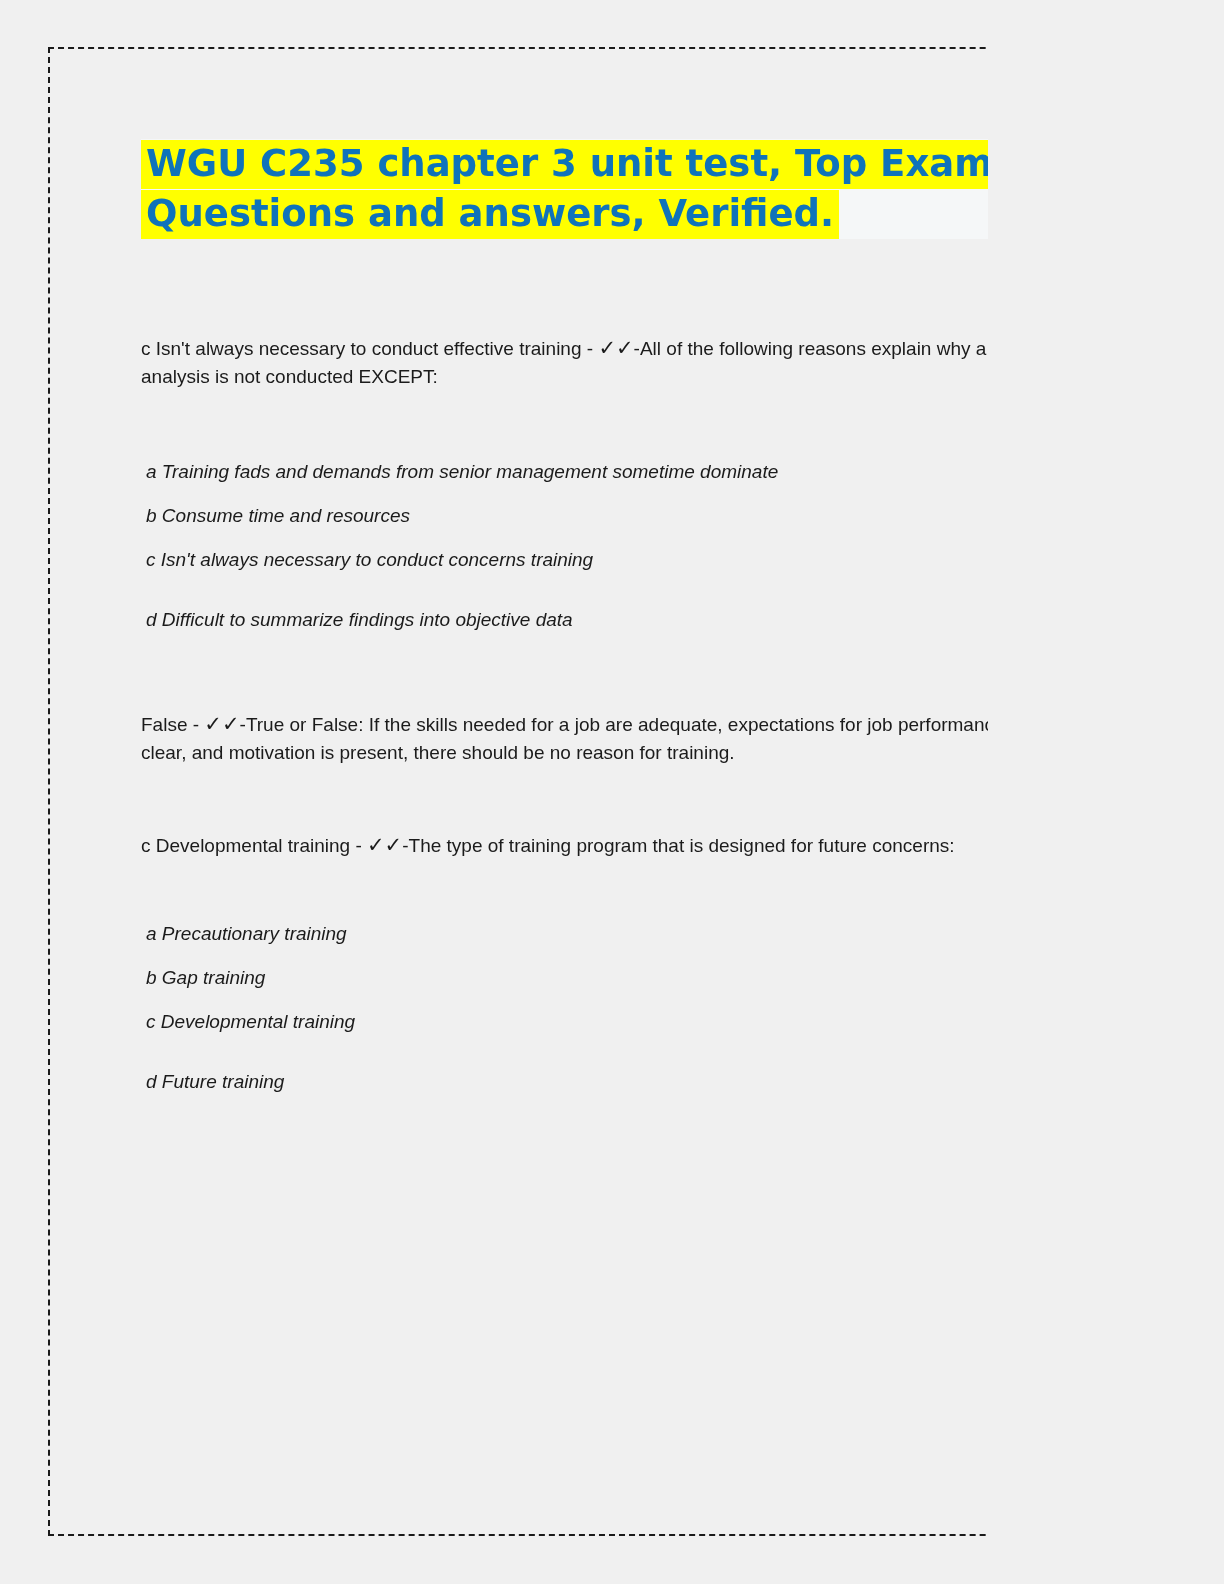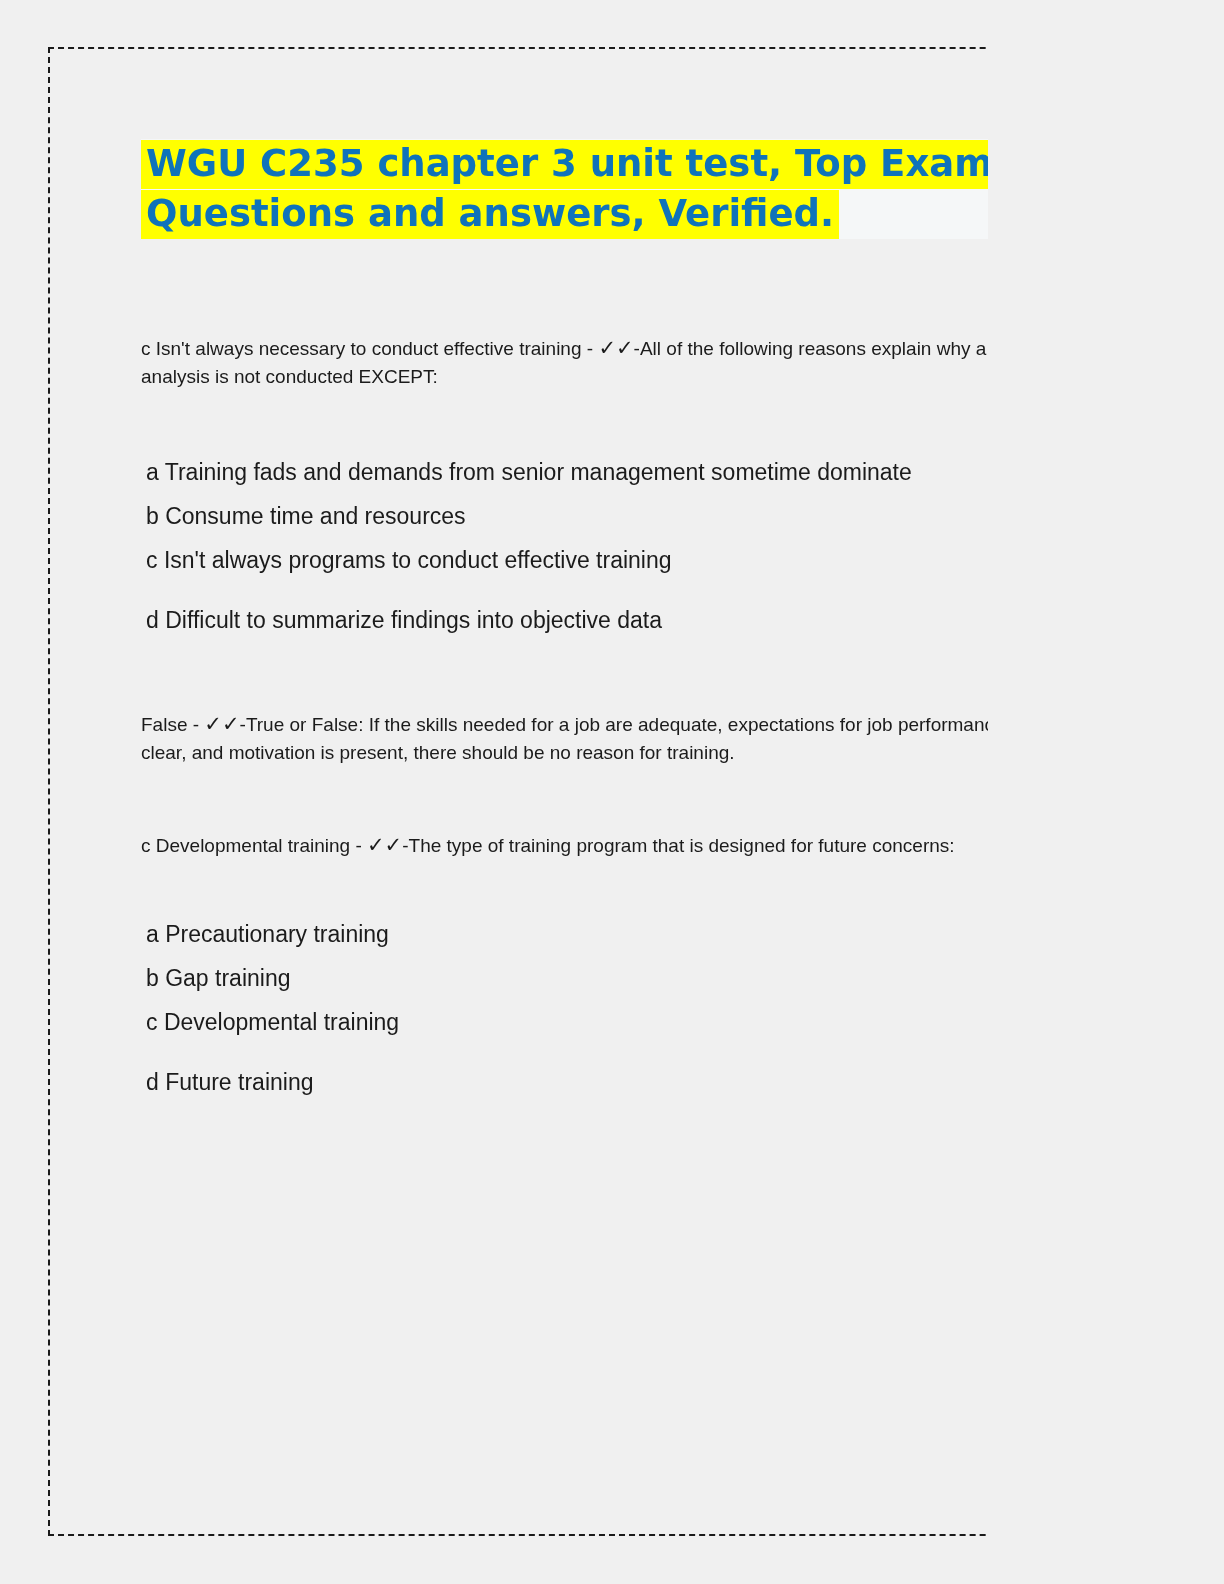--- a/index.html
+++ b/index.html
@@ -71,43 +71,44 @@
     font-weight:bold;
     font-size:21px;
   }
   .opts{margin:0;padding:0;}
   .opts.o1{margin-top:67px;}
   .opts.o3{margin-top:60px;}
   .opts.o4{margin-top:73px;}
   .opt{
     margin:0 0 16px 0;
     padding-left:5px;
-    font-size:23px;
+    font-size:19px;
     line-height:28px;
     color:var(--body-text);
+    font-style:italic;
   }
   .opt:last-child{margin-bottom:0;margin-top:32px;}
 </style>
 </head>
 <body>
 
 <div id="screen">
   <div class="page">
 
     <div class="title-wrap">
       <h1 class="title"><span class="hl">WGU C235 chapter 3 unit test, Top Exam Questions and answers, Verified.</span></h1>
     </div>
 
     <div class="body-col">
 
       <p class="q q1"><span>c Isn't always necessary to conduct effective training - </span><span class="check">✓✓</span><span>-All of the following reasons explain why a needs analysis is not conducted EXCEPT:</span></p>
       <div class="opts o1">
         <p class="opt">a Training fads and demands from senior management sometime dominate</p>
         <p class="opt">b Consume time and resources</p>
-        <p class="opt">c Isn't always programs to conduct effective training</p>
+        <p class="opt">c Isn't always necessary to conduct concerns training</p>
         <p class="opt">d Difficult to summarize findings into objective data</p>
       </div>
 
       <p class="q q2"><span>False - </span><span class="check">✓✓</span><span>-True or False: If the skills needed for a job are adequate, expectations for job performance are clear, and motivation is present, there should be no reason for training.</span></p>
 
       <p class="q q3"><span>c Developmental training - </span><span class="check">✓✓</span><span>-The type of training program that is designed for future concerns:</span></p>
       <div class="opts o3">
         <p class="opt">a Precautionary training</p>
         <p class="opt">b Gap training</p>
         <p class="opt">c Developmental training</p>

